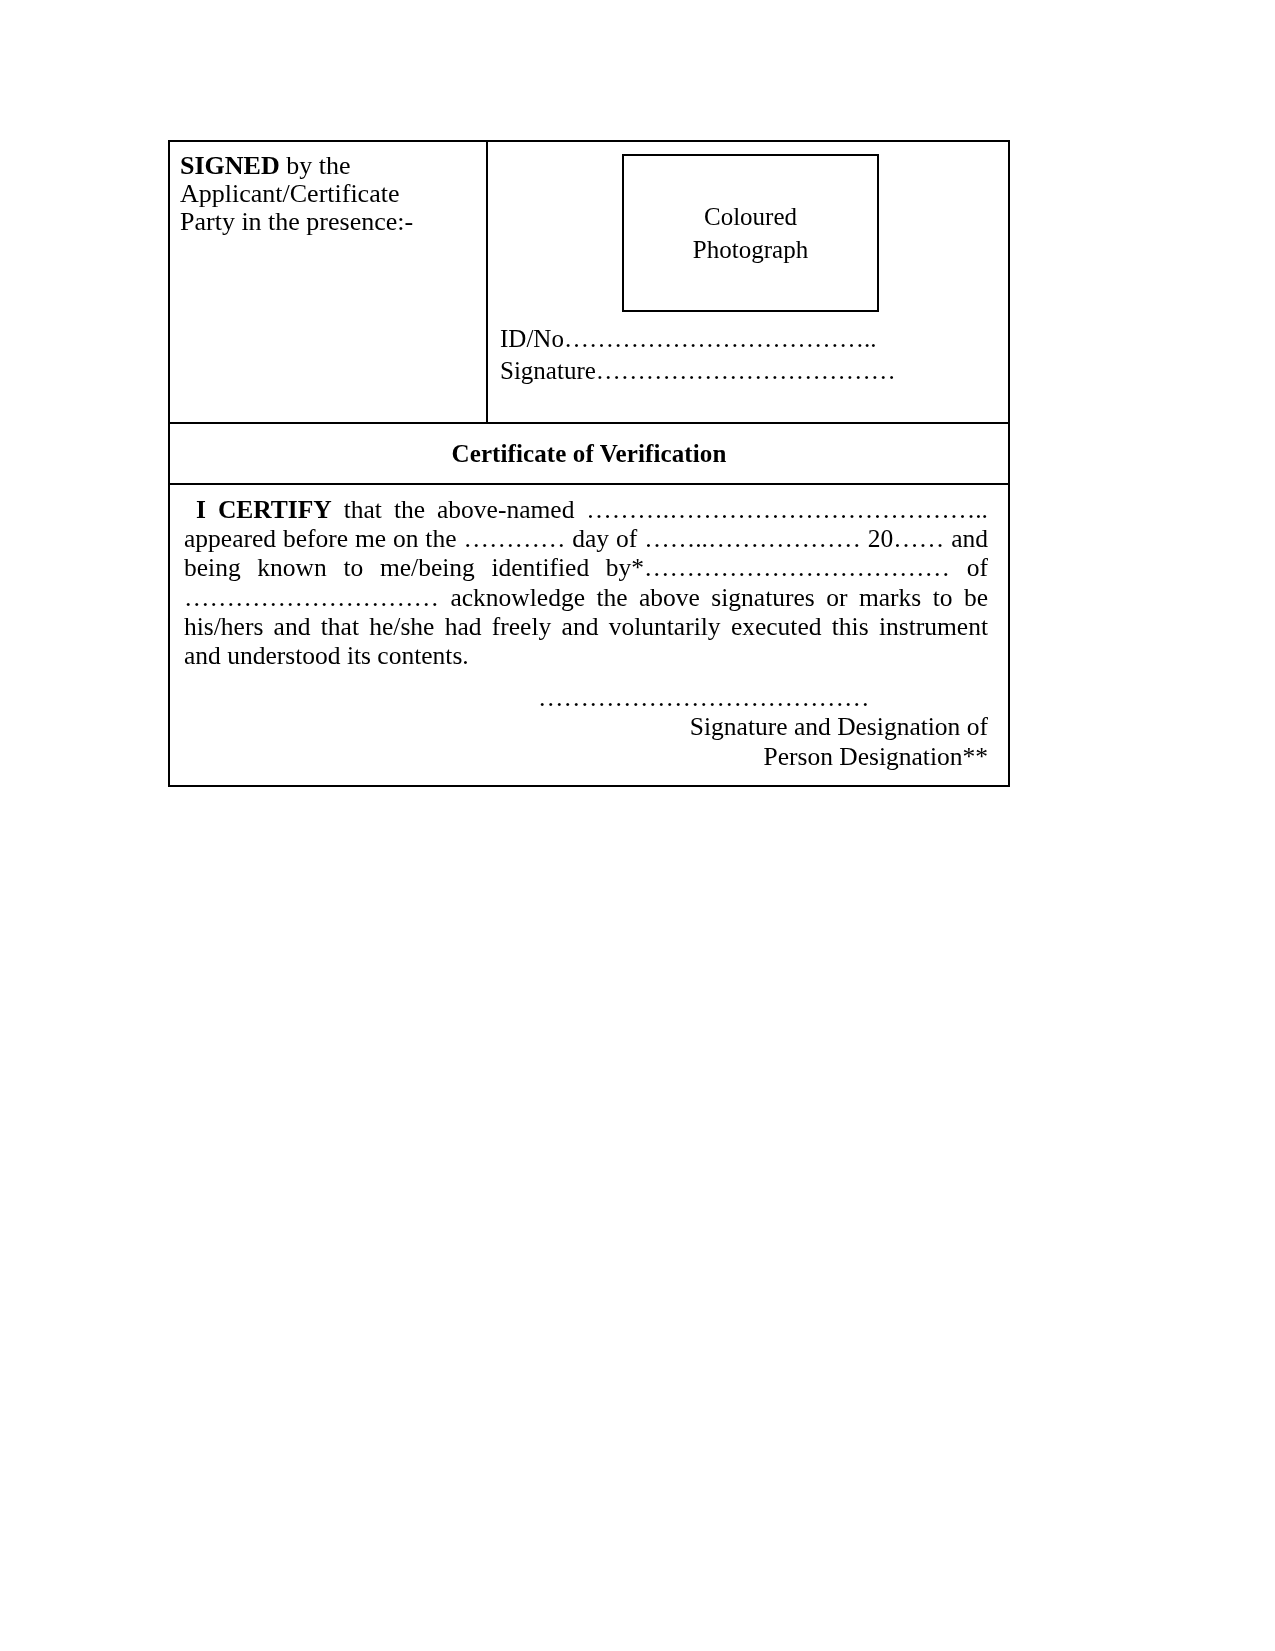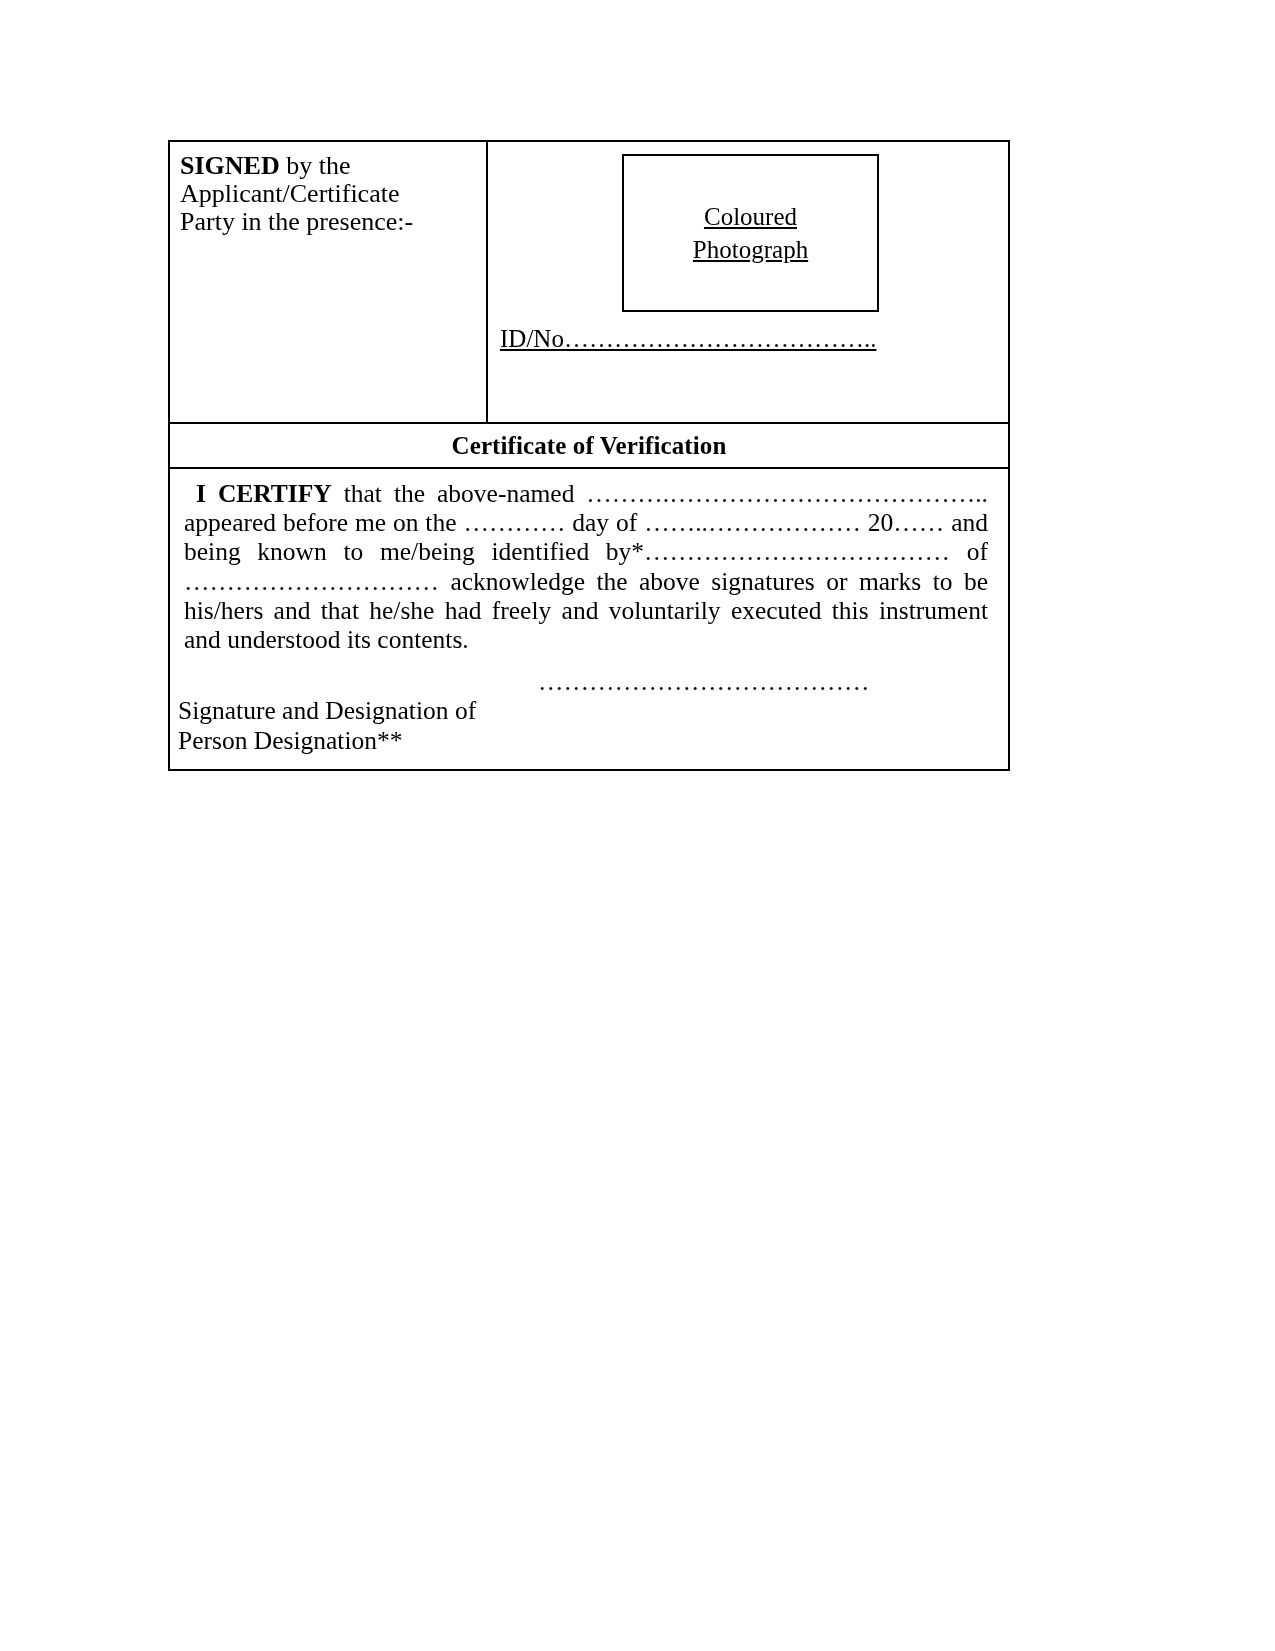--- a/index.html
+++ b/index.html
@@ -49,21 +49,20 @@
     flex: 0 0 318px;
     border-right: 2px solid #000000;
     box-sizing: border-box;
     padding: 10px 10px 6px 10px;
   }
 
   .cell-signed-right {
     flex: 1 1 auto;
     box-sizing: border-box;
     padding: 8px 12px 23px 12px;
-    text-decoration: underline;
   }
 
   .signed-line {
     font-size: 26px;
     line-height: 1.07;
     white-space: nowrap;
   }
   .signed-line b {
     font-weight: bold;
   }
@@ -92,21 +91,21 @@
   .field-line {
     font-size: 25px;
     line-height: 1.29;
     white-space: nowrap;
   }
 
   
   .row-cert-title {
     border-bottom: 2px solid #000000;
     box-sizing: border-box;
-    height: 45px;
+    height: 61px;
     display: flex;
     align-items: center;
     justify-content: center;
   }
   .cert-title {
     font-size: 25px;
     font-weight: bold;
     letter-spacing: 0.1px;
   }
 
@@ -133,20 +132,21 @@
     font-size: 25.5px;
     line-height: 1.145;
     margin: 13px 0 0 0;
     padding-left: 360px;
     white-space: nowrap;
   }
 
   .sig-caption {
     font-size: 25.5px;
     line-height: 1.145;
+    text-align: right;
     margin: 0;
     padding-right: 4px;
   }
   .sig-caption div {
     white-space: nowrap;
   }
 </style>
 </head>
 <body>
 
@@ -164,20 +164,21 @@
 
       <div class="cell-signed-right">
 
         <div class="photo-box">
           <div class="photo-line">Coloured</div>
           <div class="photo-line">Photograph</div>
         </div>
 
         <div class="field-lines">
           <div class="field-line"><span>ID/No</span><span>………………………………..</span></div>
+          <div class="field-line"><span>Signature</span><span>………………………………</span></div>
         </div>
 
       </div>
     </div>
 
     <div class="row-cert-title">
       <span class="cert-title">Certificate of Verification</span>
     </div>
 
     <div class="row-certify">

